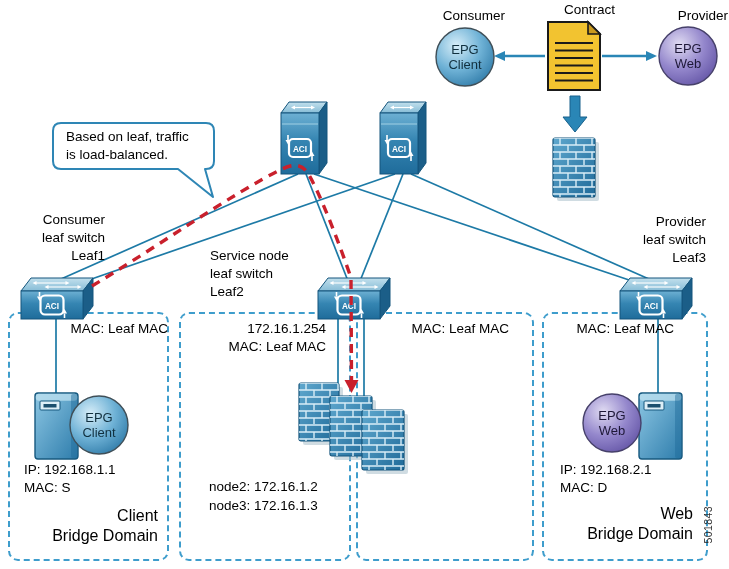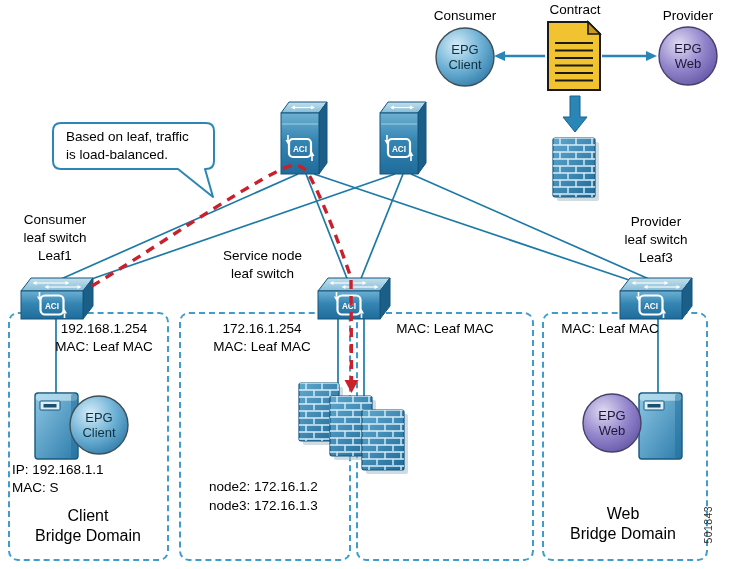--- a/index.html
+++ b/index.html
@@ -1,27 +1,27 @@
 <!DOCTYPE html>
 <html><head>
 <meta charset="utf-8">
 <style>
   html,body{margin:0;padding:0;background:#fff;}
   .stage{position:relative;width:729px;height:569px;background:#fff;
          font-family:"Liberation Sans",sans-serif;color:#000;overflow:hidden;}
   .abs{position:absolute;}
   svg.abs{display:block;}
   .txt{font-size:13.5px;line-height:18px;white-space:nowrap;}
-  .center{text-align:center;}
-  .right{text-align:center;}
+  .center{text-align:right;}
+  .right{text-align:left;}
   .big{font-size:16px;line-height:19.5px;}
   .bd-box{position:absolute;border:2px dashed #3e9dcc;border-radius:10px;background:transparent;}
   .fig{writing-mode:vertical-rl;transform:rotate(180deg);font-size:10.5px;color:#333;letter-spacing:.4px;}
   .lh155{line-height:15.5px;}
-  .lh175{line-height:17.5px;}
+  .lh175{line-height:17.5px;margin-left:12px;}
 </style>
 </head>
 <body>
 
 <div class="stage">
 
   <svg class="abs" width="0" height="0">
     <defs>
       <linearGradient id="gSwitch" x1="0" y1="0" x2="0" y2="1">
         <stop offset="0" stop-color="#6db0d3"></stop>
@@ -249,46 +249,50 @@
 
 
   <div class="abs txt center" style="left:5px;top:211px;width:100px">
     <div>Consumer</div>
     <div>leaf switch</div>
     <div>Leaf1</div>
   </div>
   <div class="abs txt right" style="left:210px;top:247px;width:105px">
     <div>Service node</div>
     <div>leaf switch</div>
+    <div>Leaf2</div>
   </div>
   <div class="abs txt center" style="left:606px;top:213px;width:100px">
     <div>Provider</div>
     <div>leaf switch</div>
     <div>Leaf3</div>
   </div>
 
   <div class="abs txt center" style="left:40px;top:320px;width:128px">
-    <div>192.168.1.254</div>
     <div>MAC: Leaf MAC</div>
   </div>
   <div class="abs txt center" style="left:198px;top:320px;width:128px">
     <div>172.16.1.254</div>
     <div>MAC: Leaf MAC</div>
   </div>
   <div class="abs txt center" style="left:381px;top:320px;width:128px">
     <div>MAC: Leaf MAC</div>
   </div>
   <div class="abs txt center" style="left:546px;top:320px;width:128px">
     <div>MAC: Leaf MAC</div>
   </div>
 
   <div class="abs txt lh175" style="left:12px;top:461px">
     <div>IP: 192.168.1.1</div>
     <div>MAC: S</div>
   </div>
+  <div class="abs txt lh175 right" style="left:548px;top:461px;width:140px">
+    <div>IP: 192.168.2.1</div>
+    <div>MAC: D</div>
+  </div>
 
   <div class="abs txt" style="left:209px;top:478px;line-height:18.5px">
     <div>node2: 172.16.1.2</div>
     <div>node3: 172.16.1.3</div>
   </div>
 
   <div class="abs txt big center" style="left:18px;top:506px;width:140px">
     <div>Client</div>
     <div>Bridge Domain</div>
   </div>

